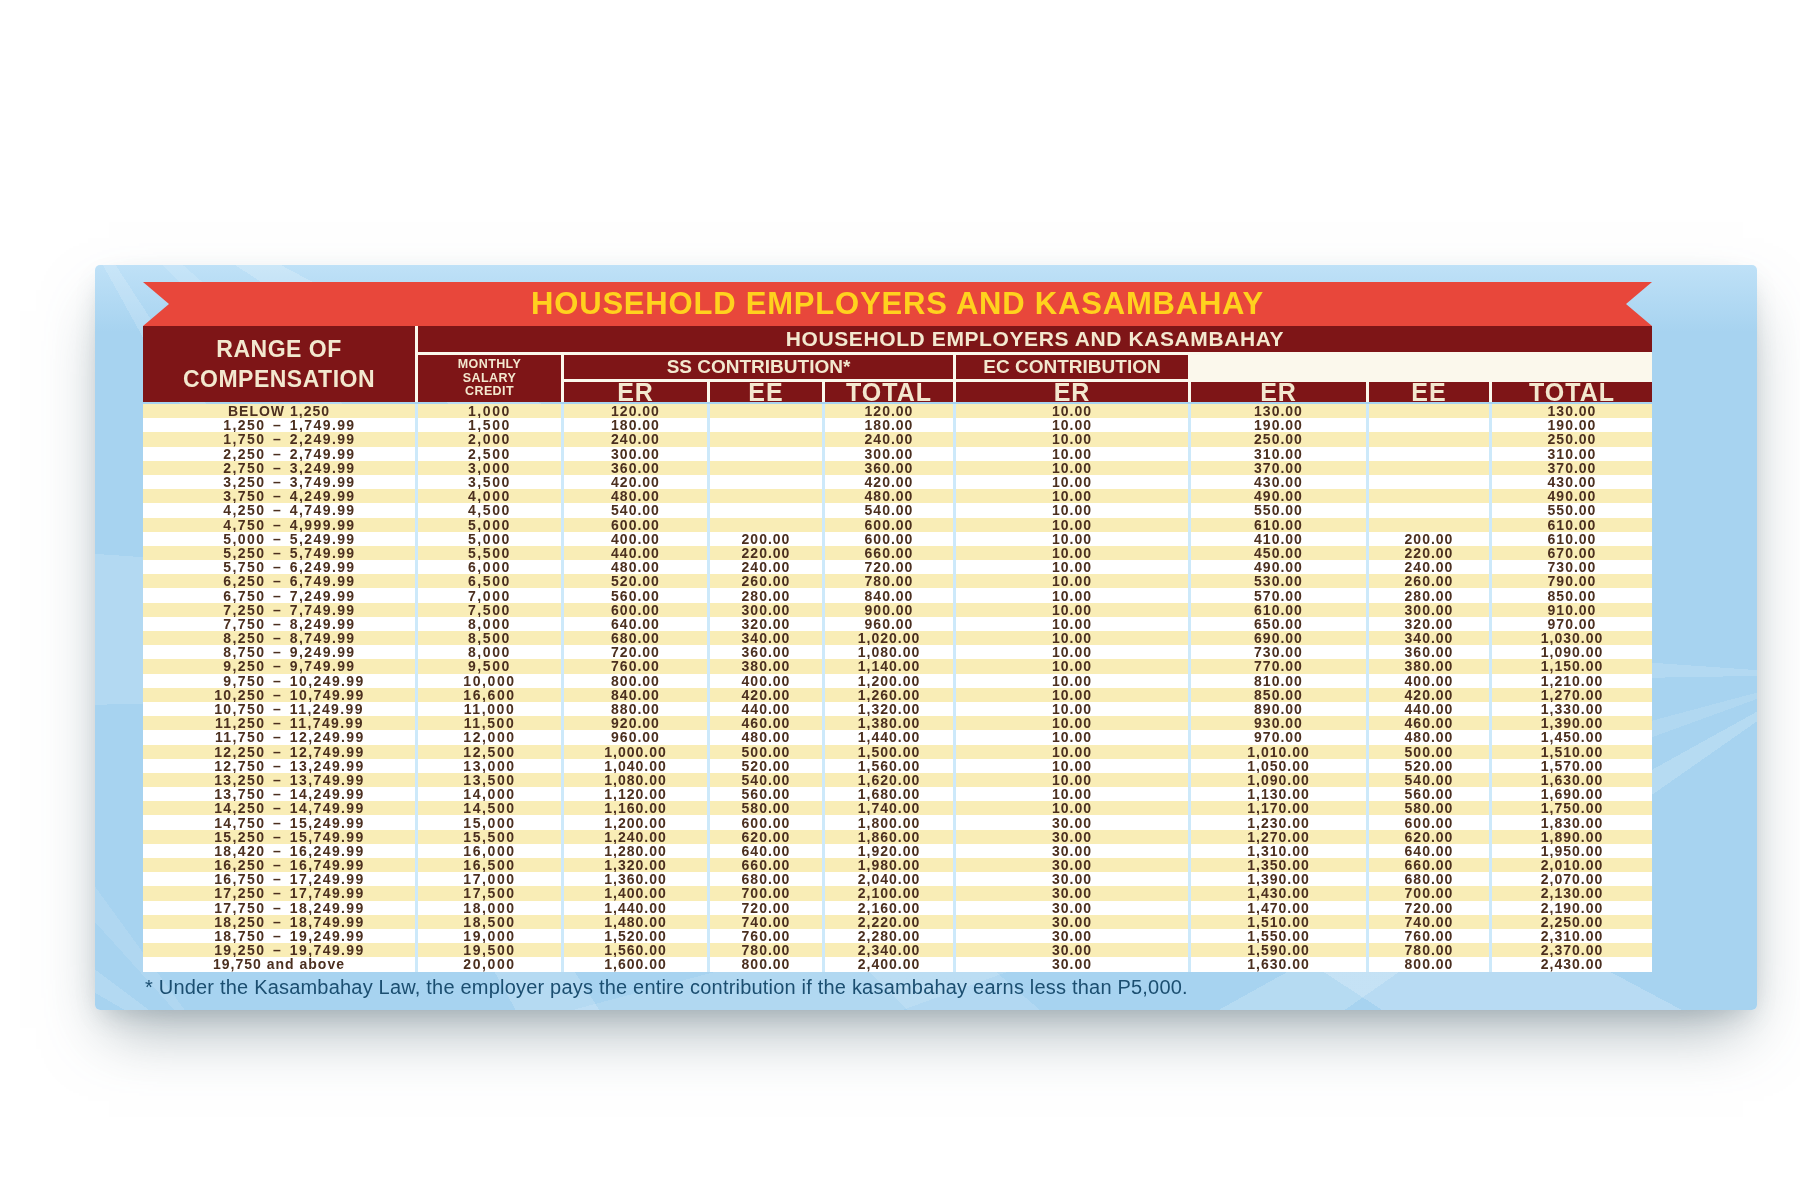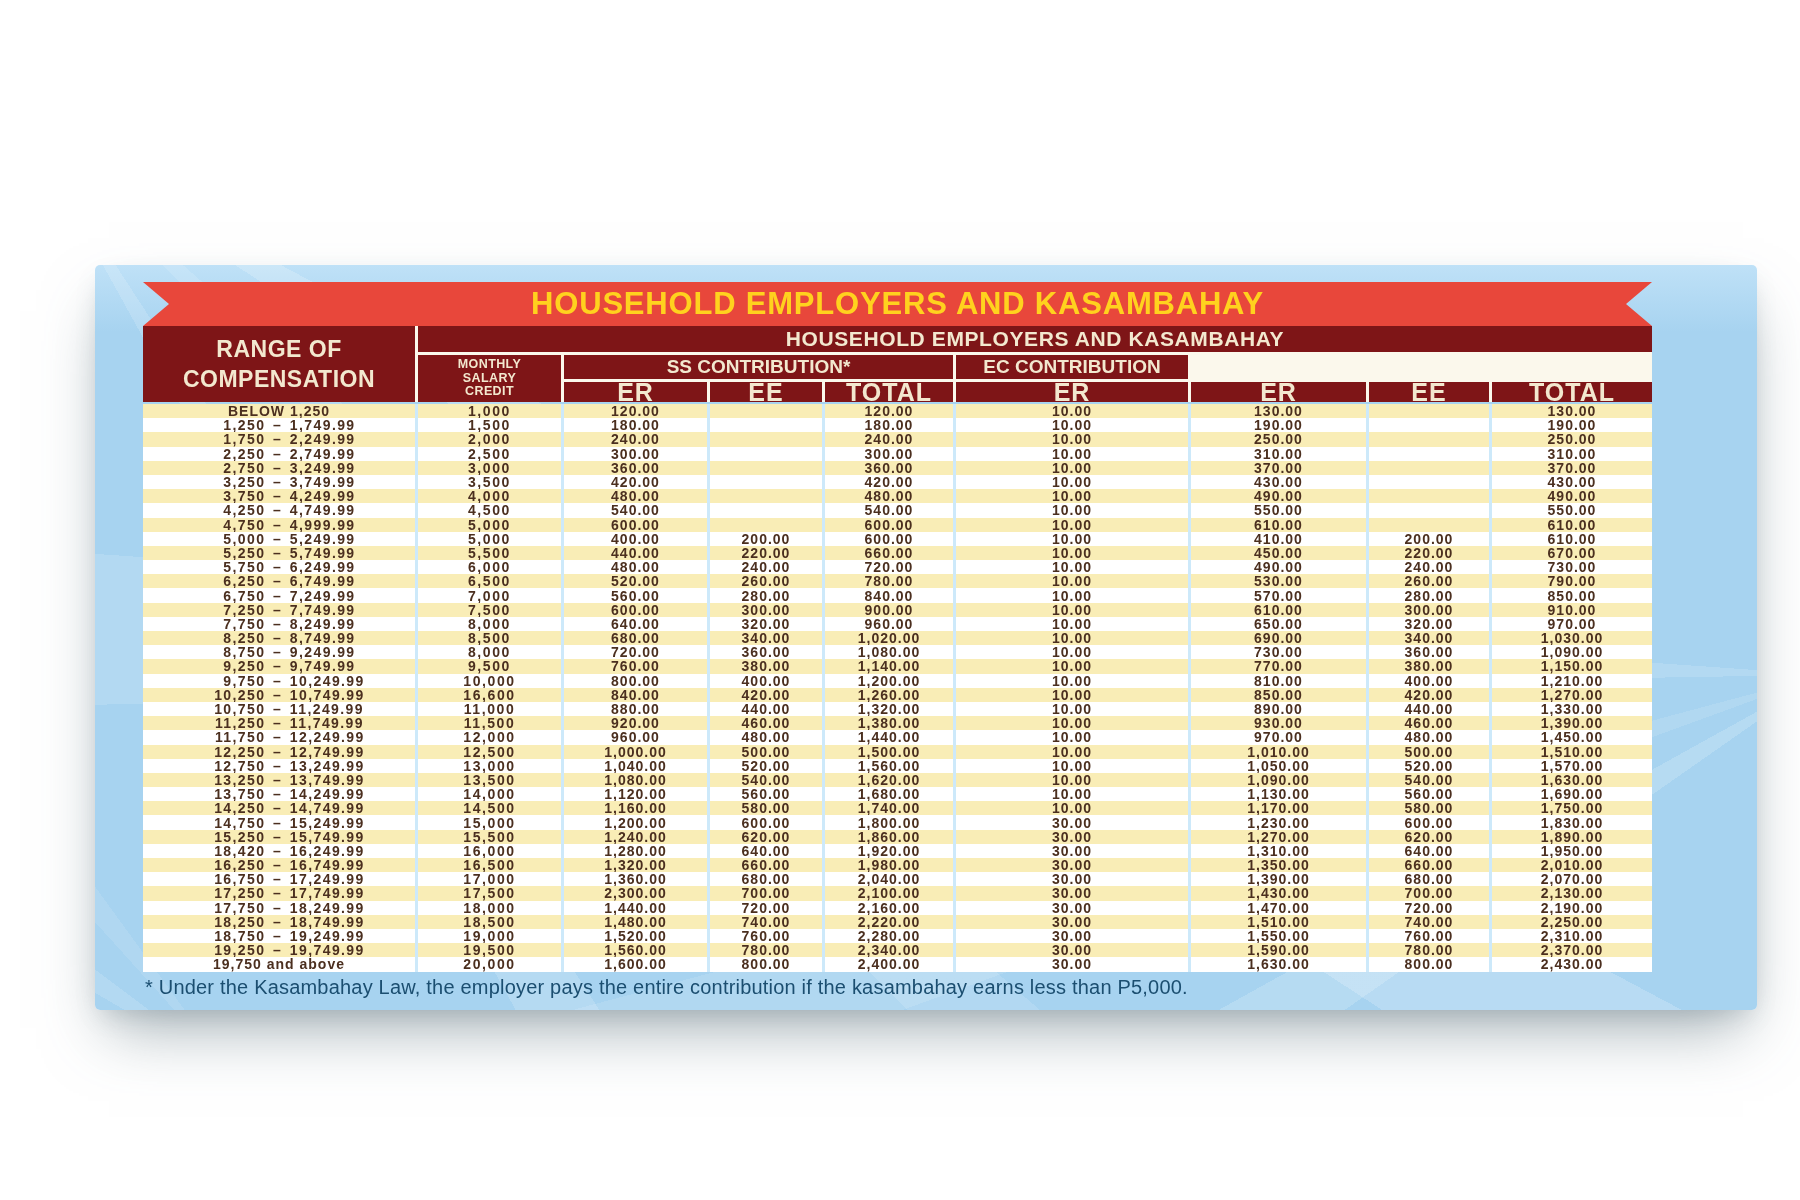--- a/index.html
+++ b/index.html
@@ -533,21 +533,21 @@
         <div class="cell even col-ec-er">30.00</div>
         <div class="cell even col-tot-er">1,390.00</div>
         <div class="cell even col-tot-ee">680.00</div>
         <div class="cell even col-tot-total">2,070.00</div>
         <div class="cell odd col-range range-split">
           <span class="lo">17,250</span>
           <span class="dash">–</span>
           <span class="hi">17,749.99</span>
         </div>
         <div class="cell odd col-msc">17,500</div>
-        <div class="cell odd col-ss-er">2,300.00</div>
+        <div class="cell odd col-ss-er">1,400.00</div>
         <div class="cell odd col-ss-ee">700.00</div>
         <div class="cell odd col-ss-total">2,100.00</div>
         <div class="cell odd col-ec-er">30.00</div>
         <div class="cell odd col-tot-er">1,430.00</div>
         <div class="cell odd col-tot-ee">700.00</div>
         <div class="cell odd col-tot-total">2,130.00</div>
         <div class="cell even col-range range-split">
           <span class="lo">17,750</span>
           <span class="dash">–</span>
           <span class="hi">18,249.99</span>

